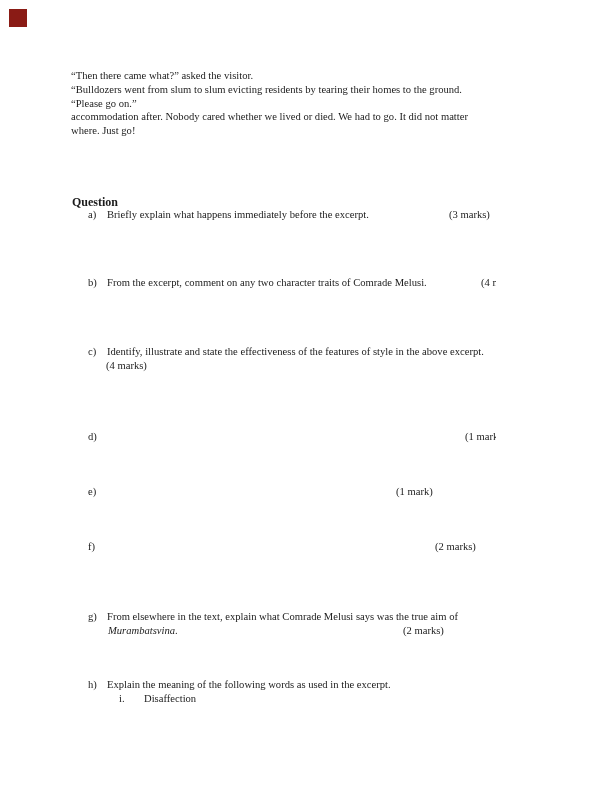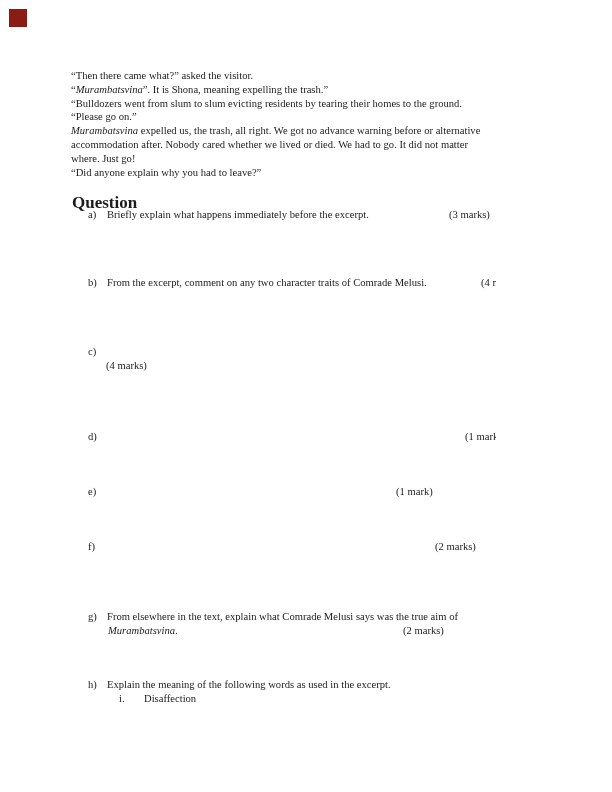--- a/index.html
+++ b/index.html
@@ -28,21 +28,21 @@
     position:absolute;
     left:71px;
     top:69px;
     white-space:nowrap;
   }
   .q-heading {
     position:absolute;
     left:72px;
     top:196px;
     font-weight:bold;
-    font-size:17px;
+    font-size:12px;
     font-family:Liberation Serif, serif;
   }
   .q-row { position:absolute; left:0; top:0; width:612px; height:14px; }
   .q-label { position:absolute; left:88px; }
   .q-text  { position:absolute; left:107px; white-space:nowrap;font-family:Liberation Serif, serif; }
   .q-marks { position:absolute; white-space:nowrap; }
   .it { font-style:italic; }
 
   #q-a  { top:208px; }  #q-a .q-marks { left:449px; }
   #q-b  { top:276px; }  #q-b .q-marks { left:481px; }
@@ -60,45 +60,43 @@
 </style>
 </head>
 <body>
 
 <div class="page">
 
   <div class="corner-square" style="background: rgb(138, 27, 21);"></div>
 
   <section class="excerpt">
     <div class="ex-line"><span>“Then there came what?” asked the visitor.</span></div>
-    <div class="ex-line"><span>“</span><span class="it">Murambatsvina</span><span>”. It is Shona, meaning expelling the trash.”</span></div>
     <div class="ex-line"><span>“Bulldozers went from slum to slum evicting residents by tearing their homes to the ground.</span></div>
     <div class="ex-line"><span>“Please go on.”</span></div>
-    <div class="ex-line"><span class="it">Murambatsvina</span><span> expelled us, the trash, all right. We got no advance warning before or alternative</span></div>
     <div class="ex-line"><span>accommodation after. Nobody cared whether we lived or died. We had to go. It did not matter</span></div>
     <div class="ex-line"><span>where. Just go!</span></div>
-    <div class="ex-line"><span>“Did anyone explain why you had to leave?”</span></div>
   </section>
 
   <h3 class="q-heading">Question</h3>
 
   <div class="q-row" id="q-a">
     <span class="q-label">a)</span>
     <span class="q-text">Briefly explain what happens immediately before the excerpt.</span>
     <span class="q-marks">(3 marks)</span>
   </div>
 
   <div class="q-row" id="q-b">
     <span class="q-label">b)</span>
     <span class="q-text">From the excerpt, comment on any two character traits of Comrade Melusi.</span>
     <span class="q-marks">(4 marks)</span>
   </div>
 
   <div class="q-row" id="q-c">
     <span class="q-label">c)</span>
+    <span class="q-text">Identify, illustrate and state the effectiveness of the features of style in the above excerpt.</span>
   </div>
   <div class="q-row" id="q-c2">
     <span class="q-marks">(4 marks)</span>
   </div>
 
   <div class="q-row" id="q-d">
     <span class="q-label">d)</span>
     <span class="q-marks">(1 mark)</span>
   </div>
 

